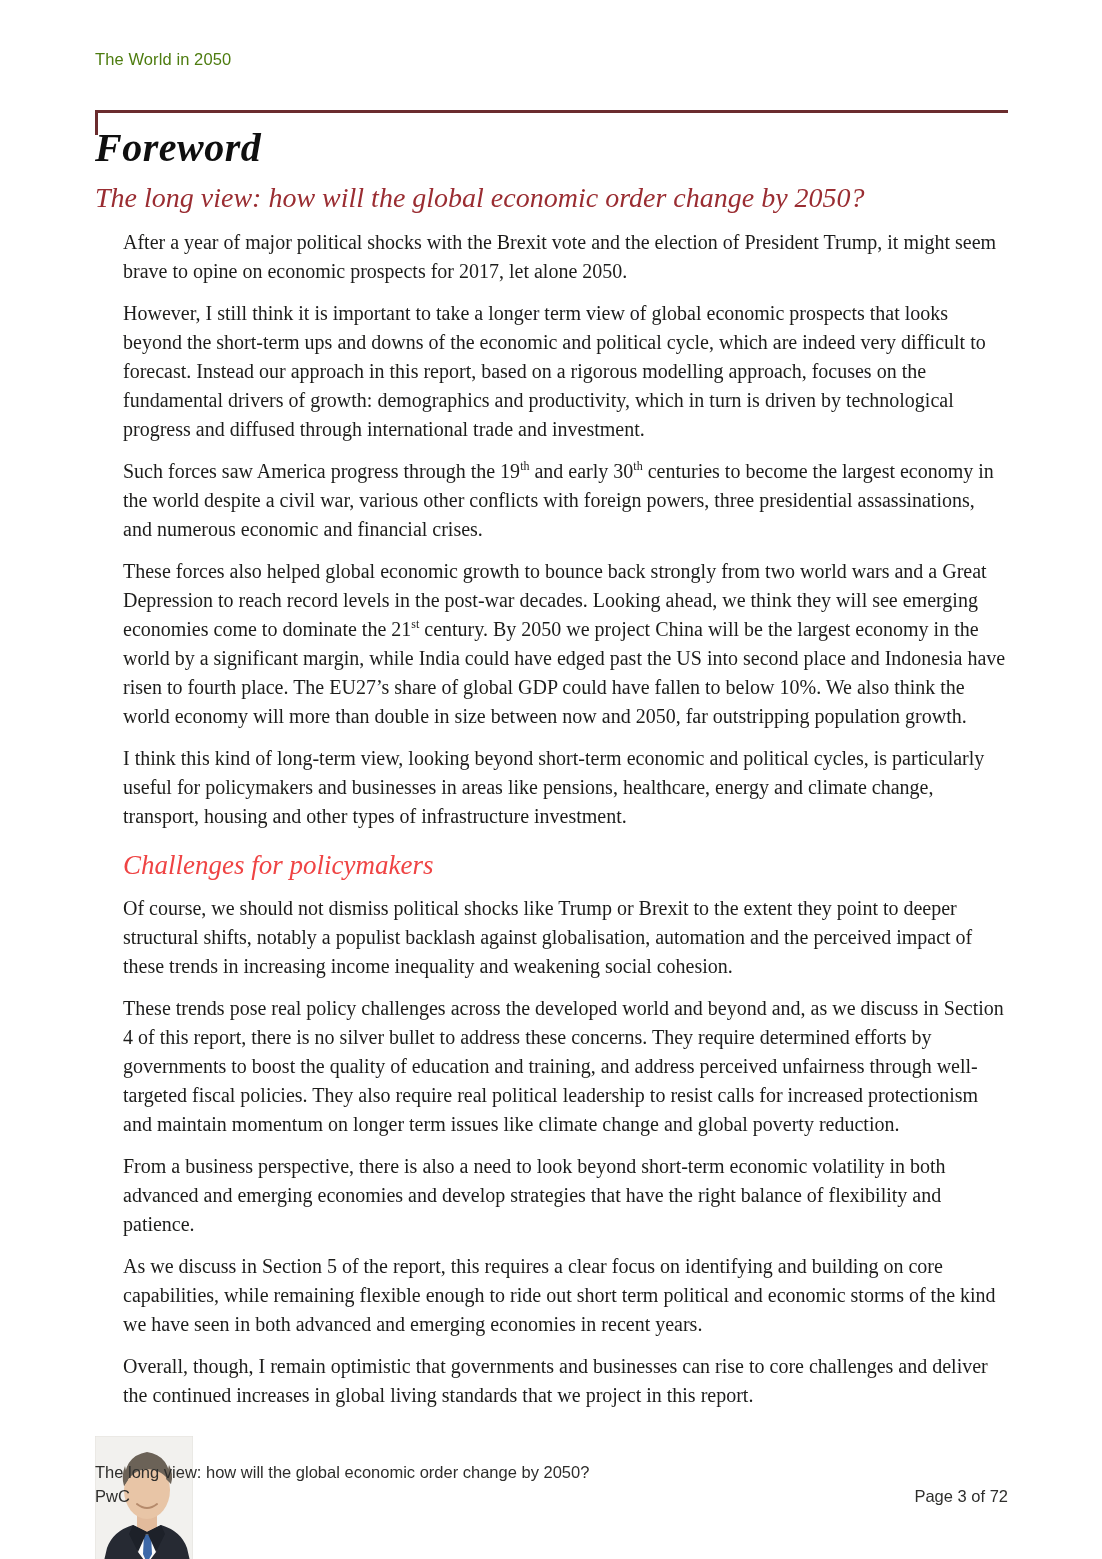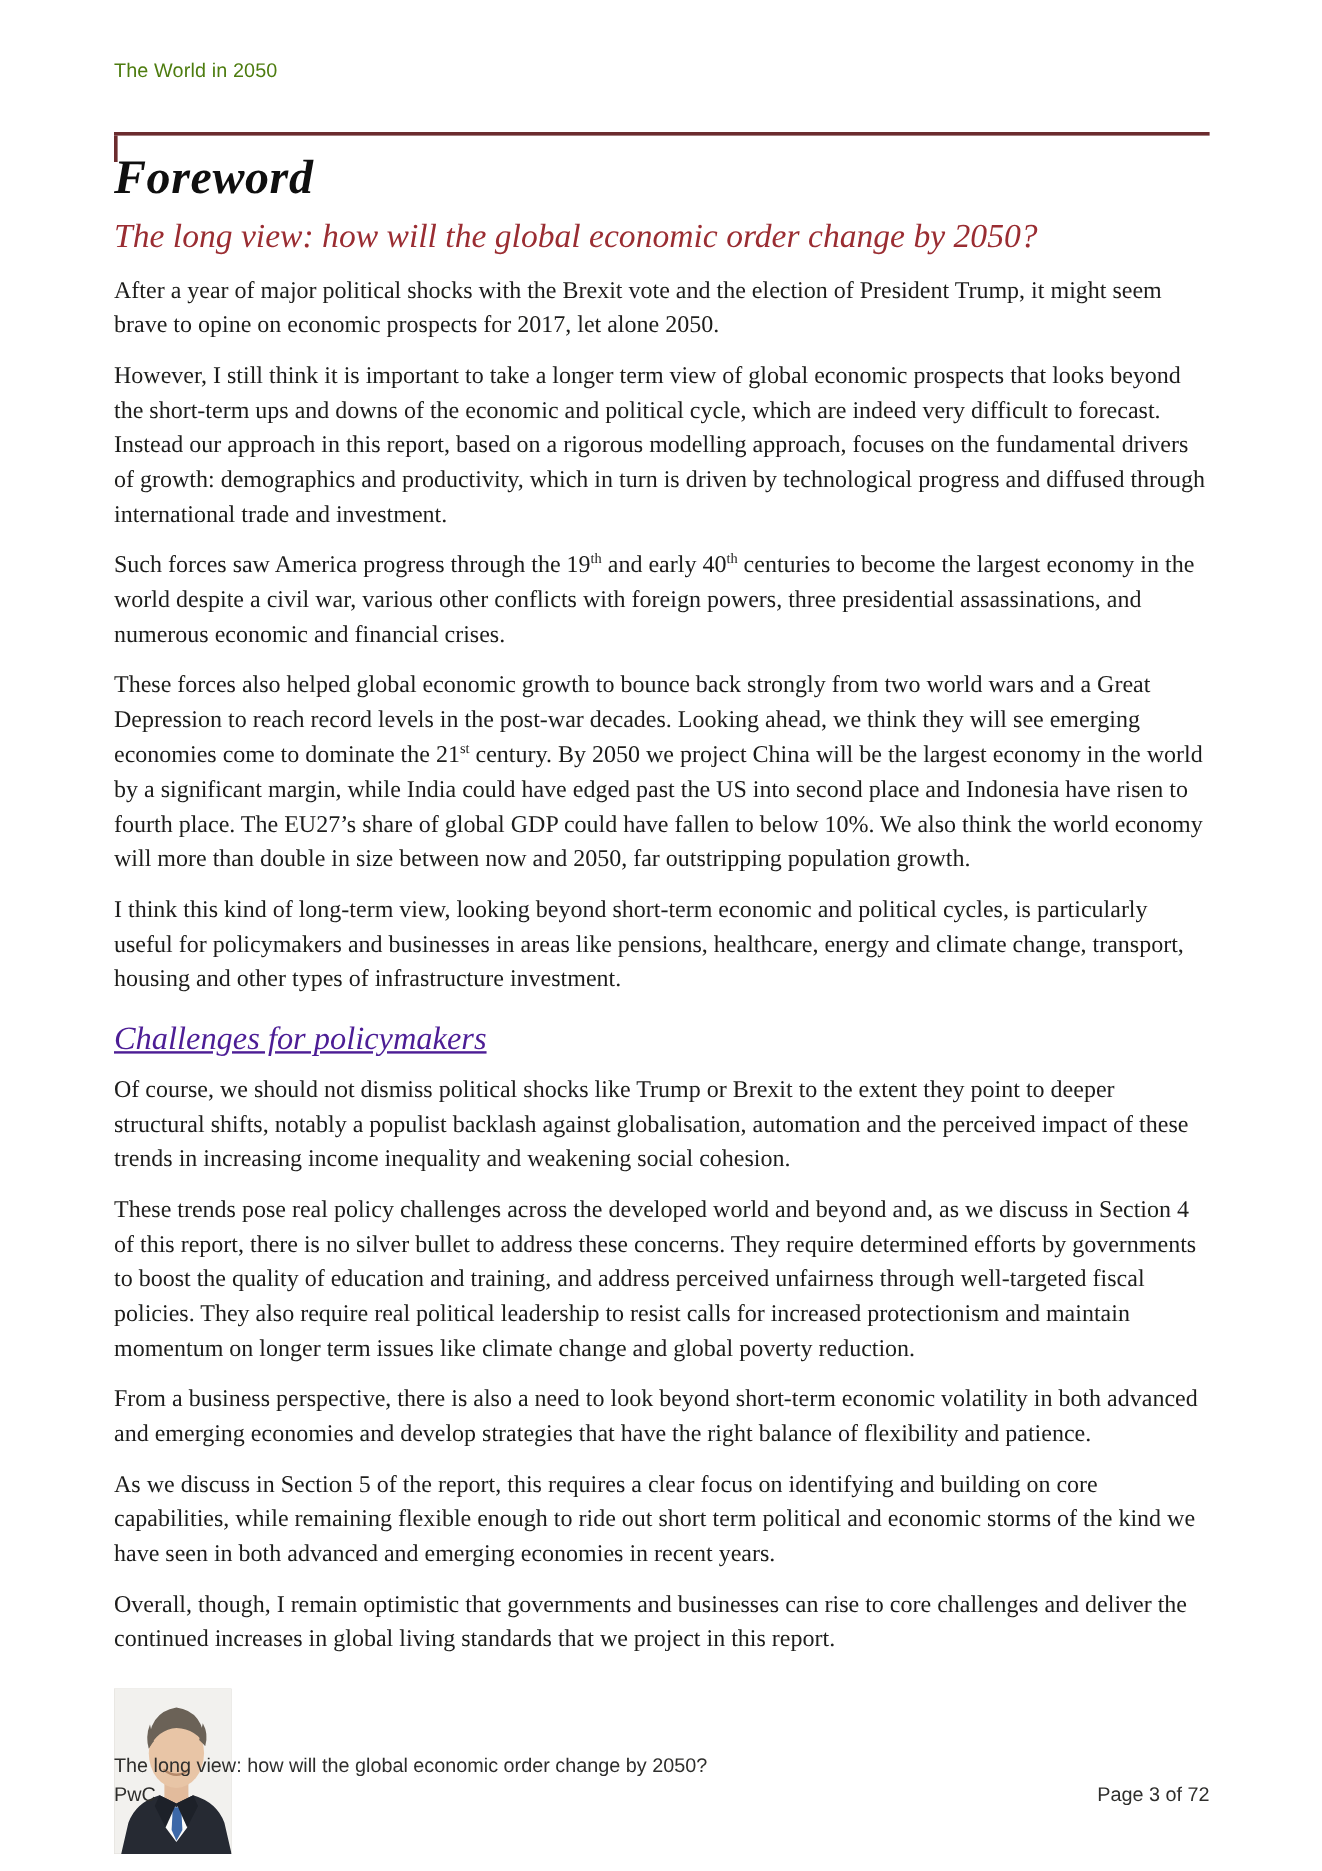--- a/index.html
+++ b/index.html
@@ -54,42 +54,41 @@
 
   h2.page-subtitle {
     margin-top: 11px;
     font-size: 28px;
     line-height: 1.25;
     font-weight: 500;
     font-style: italic;
     color: #9A2D32;
   }
 
-  .body-copy { margin-top: 13px; }
+  .body-copy { margin-top: 13px; margin-left: 28px; }
 
   .body-copy p {
     font-size: 20px;
     line-height: 29px;
     margin: 0 0 13px 0;
     color: #1d1d1b;
   }
   .body-copy p sup {
     font-size: 0.60em;
     line-height: 0;
     vertical-align: super;
   }
 
   h3.section-heading {
     font-size: 27px;
     line-height: 40px;
     font-weight: 500;
     font-style: italic;
-    color: #4c1d95;
+    color: #ef4444;
     margin: 14px 0 9px 0;
-    text-decoration: underline;
   }
 
   
   .author-photo {
     margin-top: 26px;
     width: 98px;
     height: 138px;
     display: block;
   }
   .author-photo svg { display: block; }
@@ -128,21 +127,21 @@
     <h1 class="page-title">Foreword</h1>
 
     <h2 class="page-subtitle">The long view: how will the global economic order change by 2050?</h2>
 
     <div class="body-copy">
 
       <p>After a year of major political shocks with the Brexit vote and the election of President Trump, it might seem brave to opine on economic prospects for 2017, let alone 2050.</p>
 
       <p>However, I still think it is important to take a longer term view of global economic prospects that looks beyond the short-term ups and downs of the economic and political cycle, which are indeed very difficult to forecast. Instead our approach in this report, based on a rigorous modelling approach, focuses on the fundamental drivers of growth: demographics and productivity, which in turn is driven by technological progress and diffused through international trade and investment.</p>
 
-      <p><span>Such forces saw America progress through the 19</span><sup>th</sup><span> and early 40</span><sup>th</sup><span> centuries to become the largest economy in the world despite a civil war, various other conflicts with foreign powers, three presidential assassinations, and numerous economic and financial crises.</span></p>
+      <p><span>Such forces saw America progress through the 19</span><sup>th</sup><span> and early 30</span><sup>th</sup><span> centuries to become the largest economy in the world despite a civil war, various other conflicts with foreign powers, three presidential assassinations, and numerous economic and financial crises.</span></p>
 
       <p><span>These forces also helped global economic growth to bounce back strongly from two world wars and a Great Depression to reach record levels in the post-war decades. Looking ahead, we think they will see emerging economies come to dominate the 21</span><sup>st</sup><span> century. By 2050 we project China will be the largest economy in the world by a significant margin, while India could have edged past the US into second place and Indonesia have risen to fourth place. The EU27’s share of global GDP could have fallen to below 10%. We also think the world economy will more than double in size between now and 2050, far outstripping population growth.</span></p>
 
       <p>I think this kind of long-term view, looking beyond short-term economic and political cycles, is particularly useful for policymakers and businesses in areas like pensions, healthcare, energy and climate change, transport, housing and other types of infrastructure investment.</p>
 
       <h3 class="section-heading">Challenges for policymakers</h3>
 
       <p>Of course, we should not dismiss political shocks like Trump or Brexit to the extent they point to deeper structural shifts, notably a populist backlash against globalisation, automation and the perceived impact of these trends in increasing income inequality and weakening social cohesion.</p>
 
       <p>These trends pose real policy challenges across the developed world and beyond and, as we discuss in Section 4 of this report, there is no silver bullet to address these concerns. They require determined efforts by governments to boost the quality of education and training, and address perceived unfairness through well-targeted fiscal policies. They also require real political leadership to resist calls for increased protectionism and maintain momentum on longer term issues like climate change and global poverty reduction.</p>

